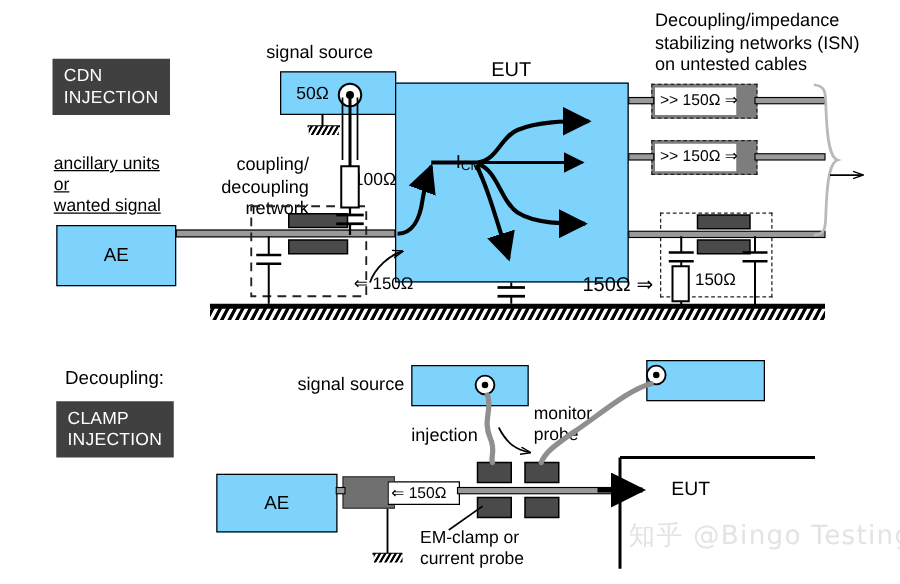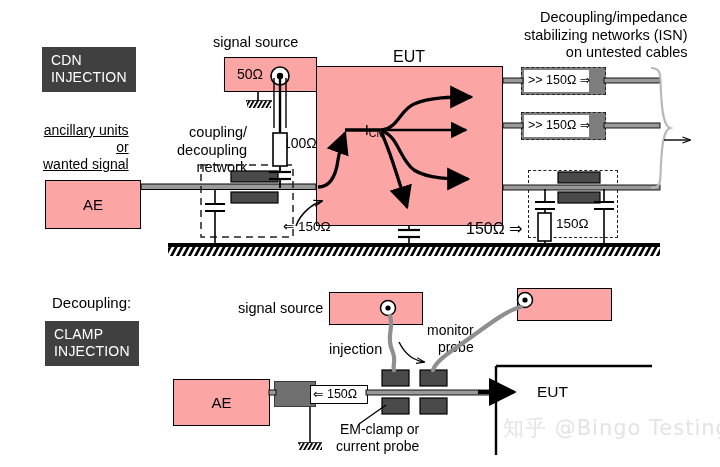--- a/index.html
+++ b/index.html
@@ -2,27 +2,27 @@
 <html><head>
 <meta charset="utf-8">
 <style>
   html,body{margin:0;padding:0;background:#ffffff;}
   body{
     width:720px;height:467px;position:relative;overflow:hidden;
     font-family:"Liberation Sans","DejaVu Sans",sans-serif;
     color:#000;
   }
   #stage{position:absolute;left:0;top:0;width:720px;height:467px;}
-  .lbl{position:absolute;white-space:pre;line-height:1.22;text-align:right;}
+  .lbl{position:absolute;white-space:pre;line-height:1.22;}
   .tag{
     position:absolute;background:#404040;color:#fff;
     padding:5px 9px 6px 9px;line-height:1.2;white-space:pre;
     font-size:14px;letter-spacing:.2px;
   }
-  .box{position:absolute;border:1.6px solid #000;background:#fca5a5;box-sizing:border-box;}
+  .box{position:absolute;border:1.6px solid #000;background:#7dd3fc;box-sizing:border-box;}
   .boxlabel{position:absolute;display:flex;align-items:center;justify-content:center;
             width:100%;height:100%;font-size:15px;}
   svg{position:absolute;left:0;top:0;overflow:visible;}
   .wm{
     position:absolute;color:#e3e3e3;font-size:21px;white-space:nowrap;
     font-family:"DejaVu Sans",sans-serif;letter-spacing:1px;
   }
 </style>
 </head>
 <body>

